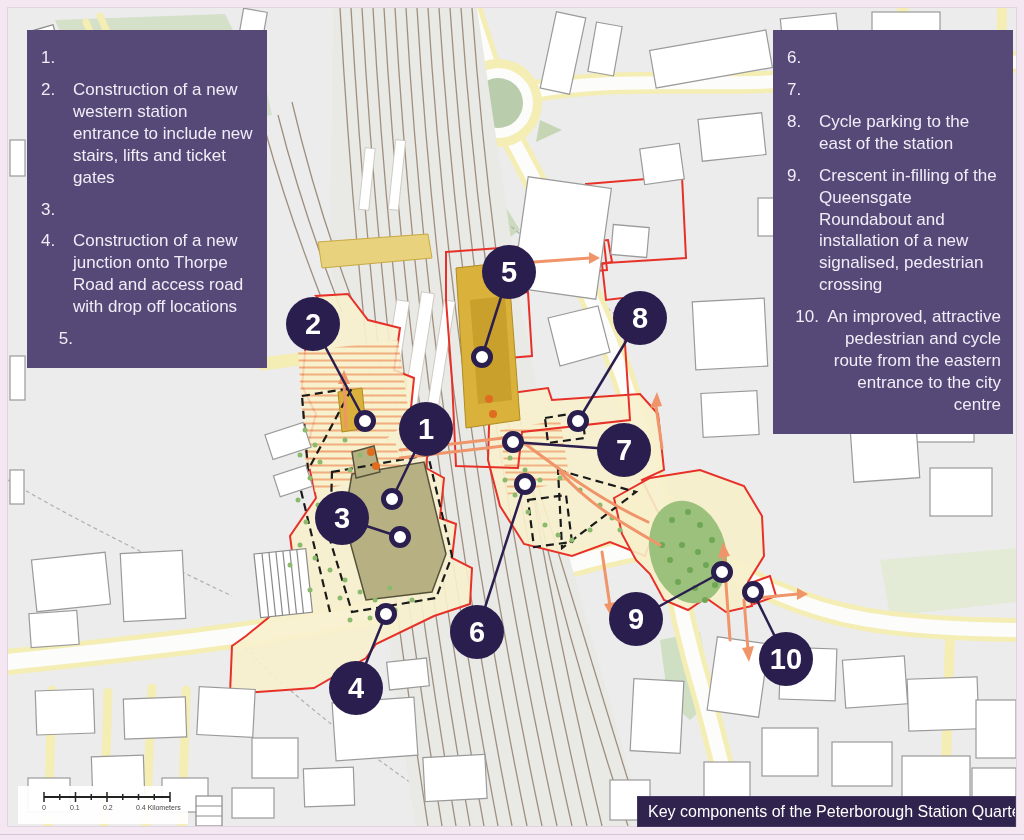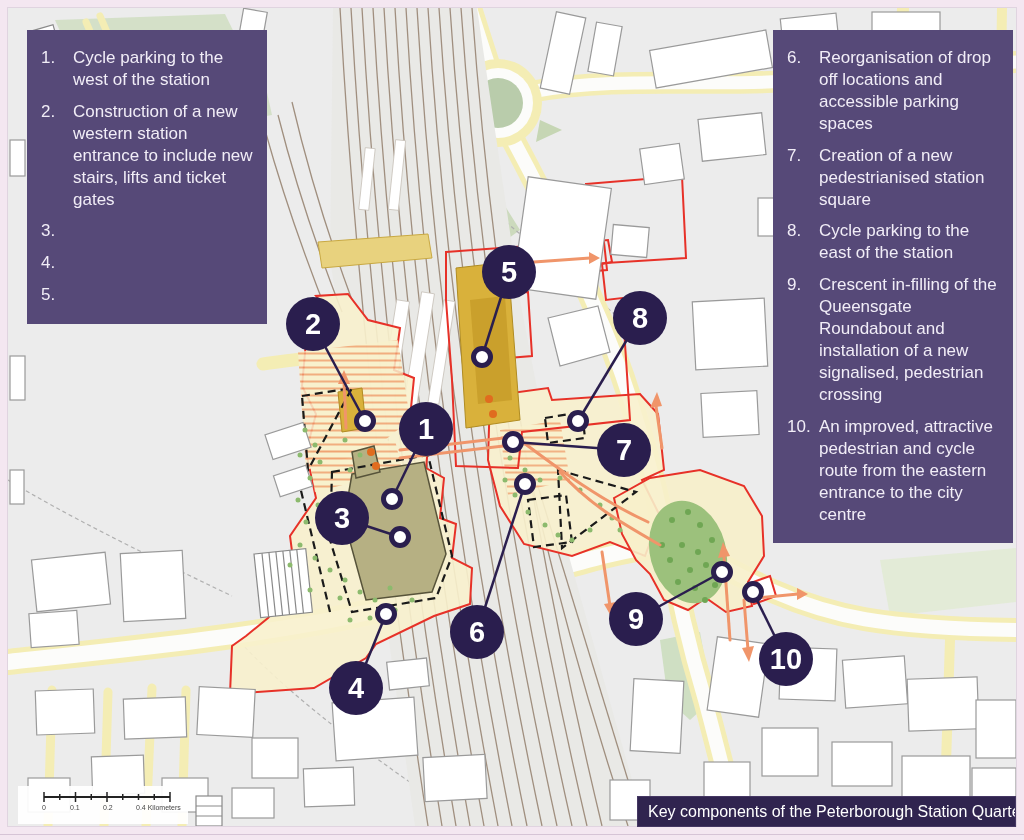--- a/index.html
+++ b/index.html
@@ -15,21 +15,21 @@
   }
   .map-area svg{display:block;}
   
   .panel{
     position:absolute;width:240px;background:#564978;color:#f1edf7;
     box-sizing:border-box;padding:17px 12px 16px 14px;
   }
   .panel-left{left:27px;top:30px;}
   .panel-right{left:773px;top:30px;}
   .legend-item{display:flex;margin-bottom:10px;font-size:17px;line-height:1.29;}
-  .legend-item:last-child{margin-bottom:2px;}
+  .legend-item:last-child{margin-bottom:2px;text-align:right;}
   .legend-num{flex:0 0 32px;}
   .legend-text{flex:1;}
   
   .caption-bar{
     position:absolute;left:637px;top:796px;width:379px;height:31px;
     background:#30244f;border:1px solid #453763;box-sizing:border-box;
     color:#ffffff;font-size:16px;display:flex;align-items:center;
     padding-left:10px;white-space:nowrap;overflow:hidden;
   }
   
@@ -402,45 +402,43 @@
           <circle cx="786" cy="659" r="27" fill="#2a1e4e"></circle>
           <text x="786" y="669" text-anchor="middle" font-size="29" font-weight="bold" fill="#ffffff" font-family="Liberation Sans, sans-serif">10</text>
         </g>
       </g>
 </svg>
 </div>
 
 <div class="panel panel-left">
   <div class="legend-item">
     <span class="legend-num">1.</span>
-    <span class="legend-text">Cycle parking to the west of the station</span>
   </div>
   <div class="legend-item">
     <span class="legend-num">2.</span>
     <span class="legend-text">Construction of a new western station entrance to include new stairs, lifts and ticket gates</span>
   </div>
   <div class="legend-item">
     <span class="legend-num">3.</span>
   </div>
   <div class="legend-item">
     <span class="legend-num">4.</span>
+    <span class="legend-text">Construction of a new junction onto Thorpe Road and access road with drop off locations</span>
   </div>
   <div class="legend-item">
     <span class="legend-num">5.</span>
   </div>
 </div>
 
 <div class="panel panel-right">
   <div class="legend-item">
     <span class="legend-num">6.</span>
-    <span class="legend-text">Reorganisation of drop off locations and accessible parking spaces</span>
   </div>
   <div class="legend-item">
     <span class="legend-num">7.</span>
-    <span class="legend-text">Creation of a new pedestrianised station square</span>
   </div>
   <div class="legend-item">
     <span class="legend-num">8.</span>
     <span class="legend-text">Cycle parking to the east of the station</span>
   </div>
   <div class="legend-item">
     <span class="legend-num">9.</span>
     <span class="legend-text">Crescent in-filling of the Queensgate Roundabout and installation of a new signalised, pedestrian crossing</span>
   </div>
   <div class="legend-item">

